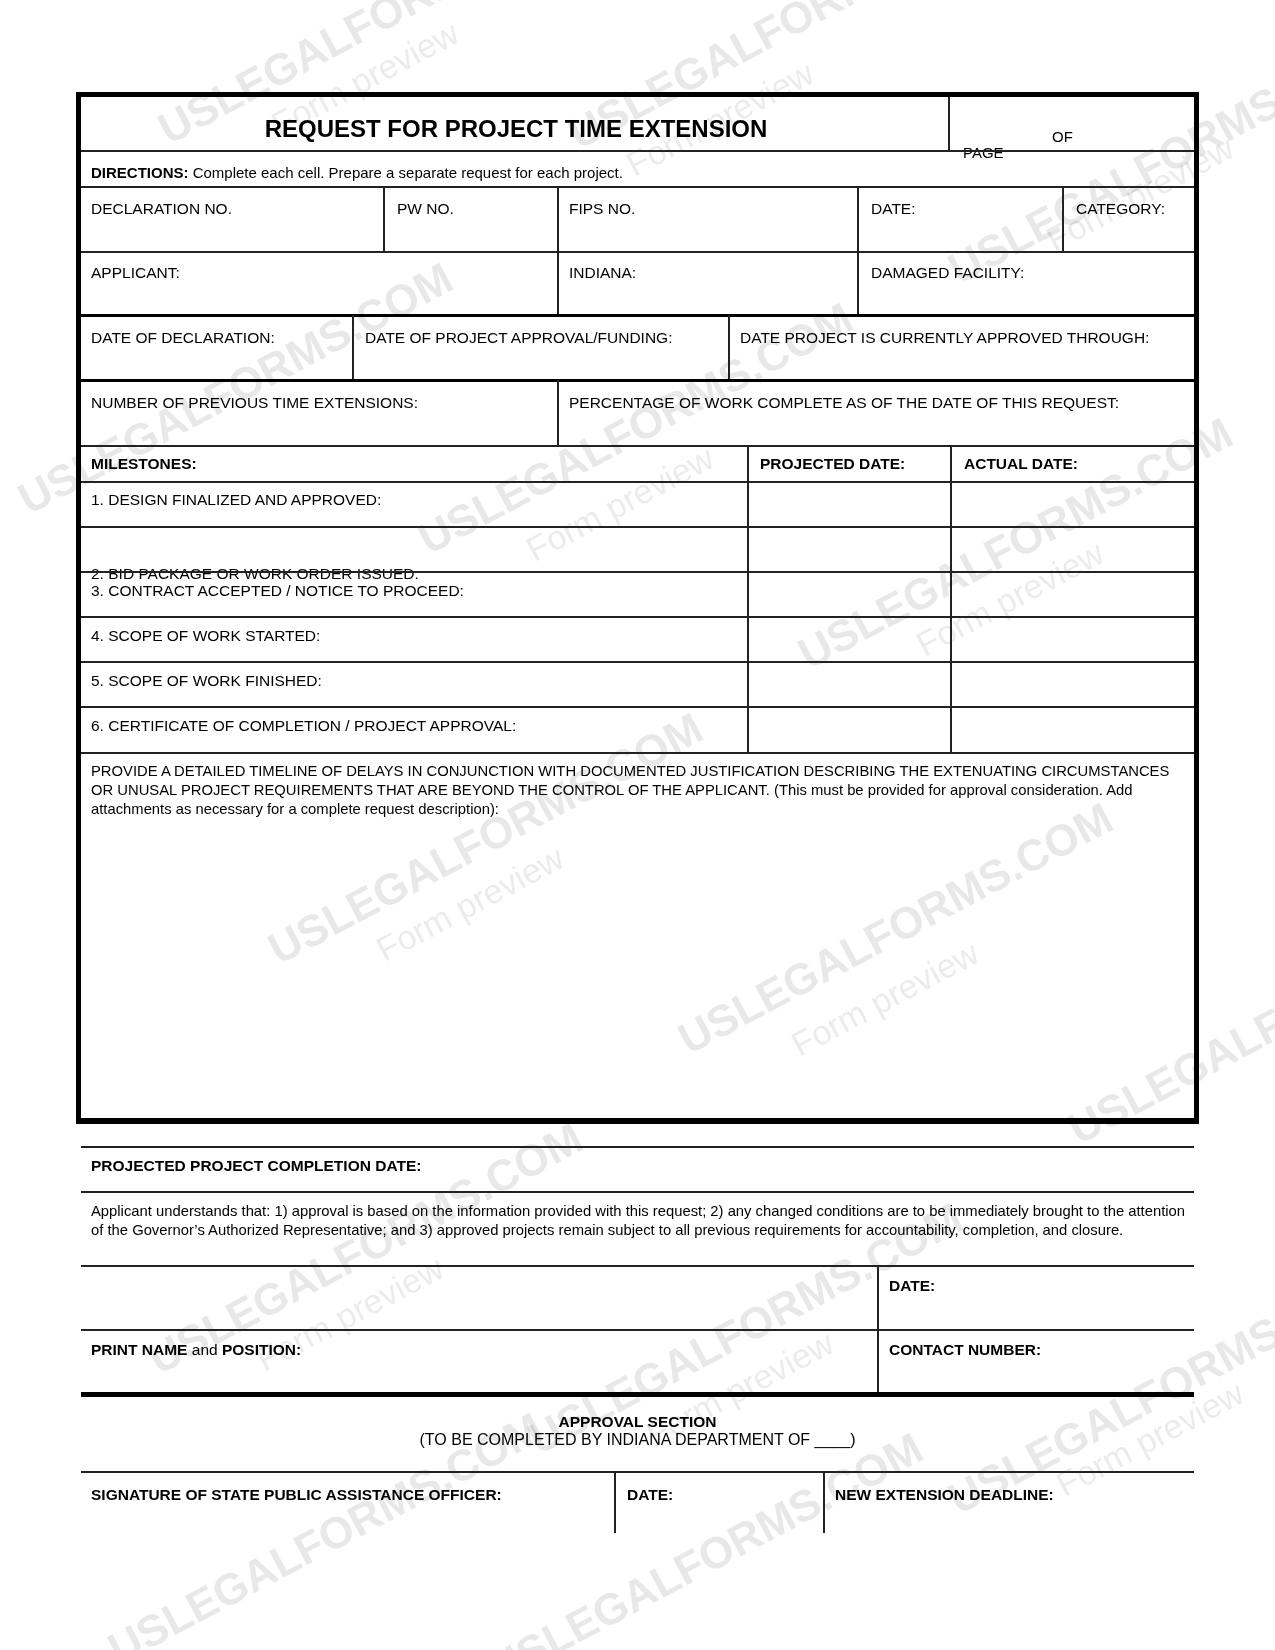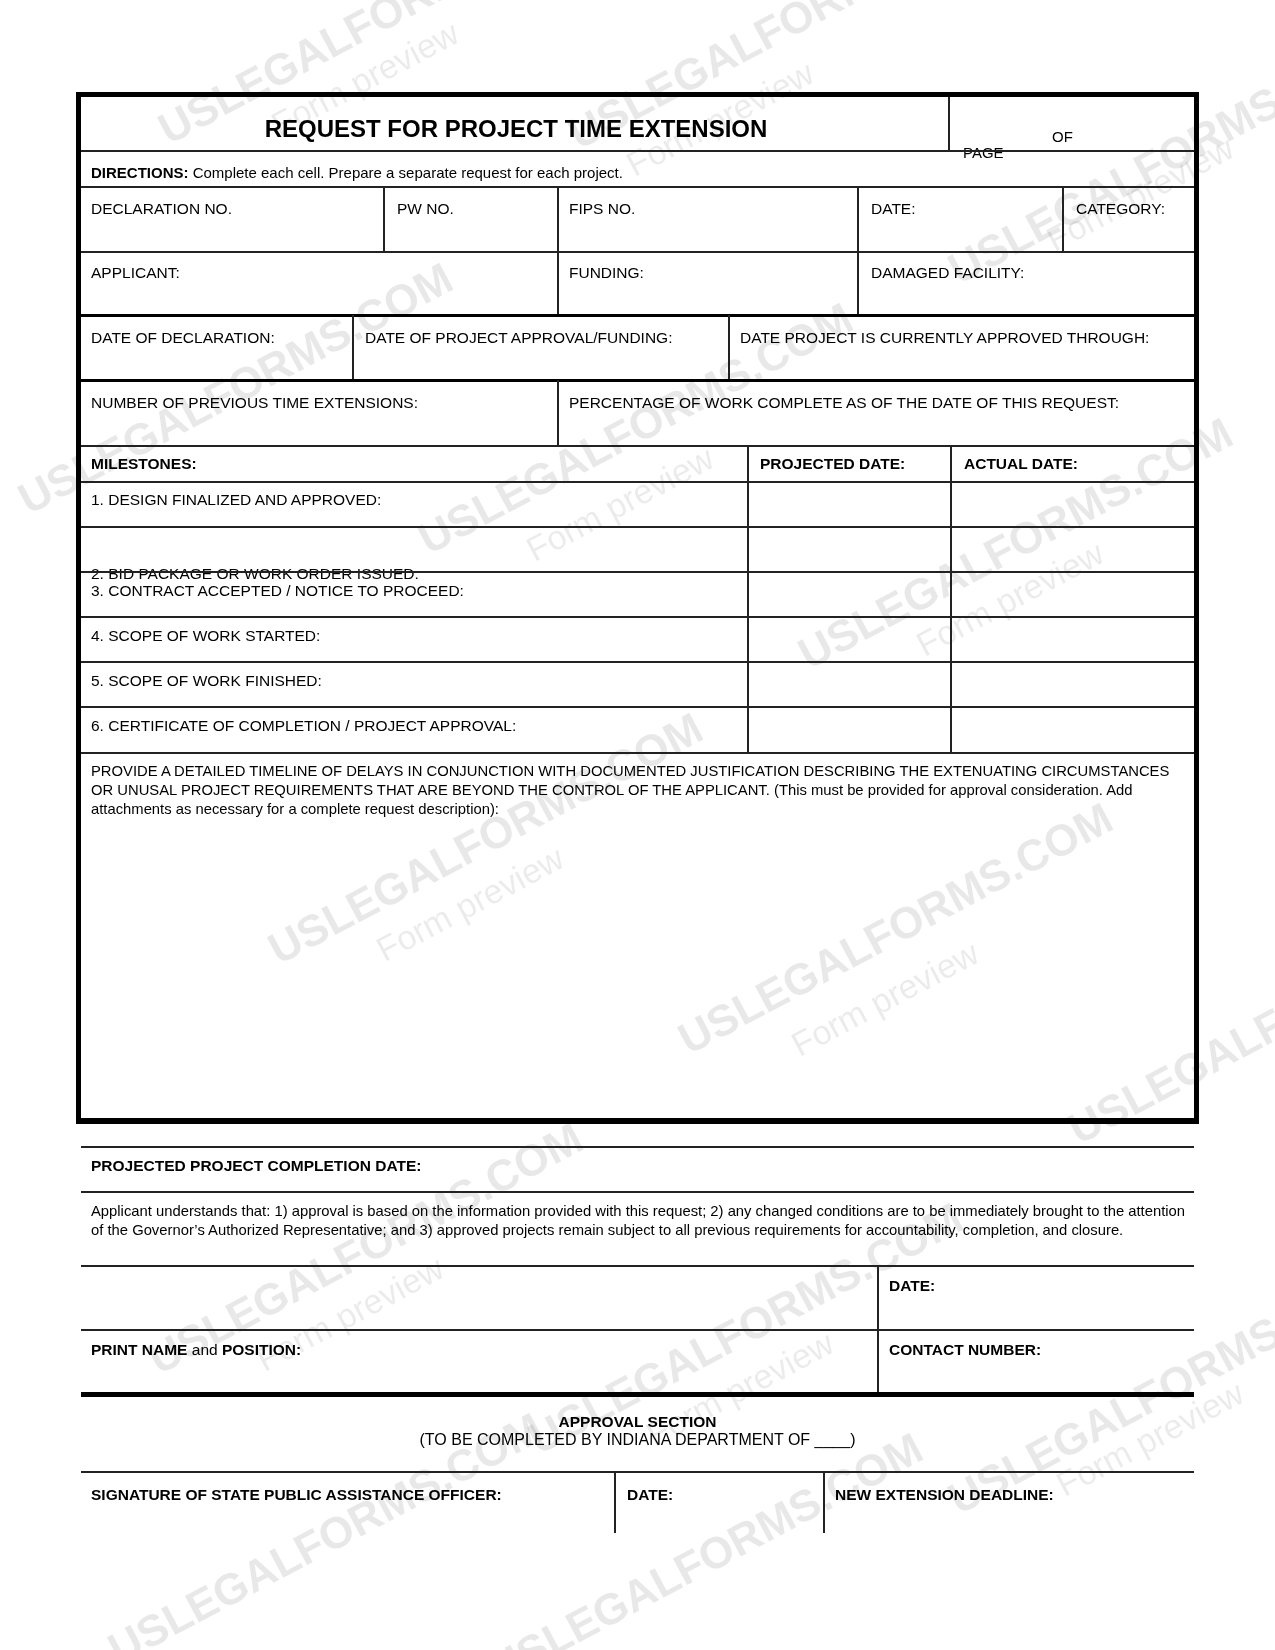--- a/index.html
+++ b/index.html
@@ -76,21 +76,21 @@
   <div class="lbl" style="left:790px;top:103px;">DATE:</div>
   <div class="field" style="left:778px;top:92px;width:201px;height:60px;"></div>
   <div class="lbl" style="left:995px;top:103px;">CATEGORY:</div>
   <div class="field" style="left:983px;top:92px;width:130px;height:60px;"></div>
   <div class="hl" style="top:154px;"></div>
 
   <div class="vl" style="left:476px;top:154px;height:64px;"></div>
   <div class="vl" style="left:776px;top:154px;height:64px;"></div>
   <div class="lbl" style="left:10px;top:167px;">APPLICANT:</div>
   <div class="field" style="left:2px;top:157px;width:472px;height:59px;"></div>
-  <div class="lbl" style="left:488px;top:167px;">FUNDING:</div>
+  <div class="lbl" style="left:488px;top:167px;">INDIANA:</div>
   <div class="field" style="left:478px;top:157px;width:296px;height:59px;"></div>
   <div class="lbl" style="left:790px;top:167px;">DAMAGED FACILITY:</div>
   <div class="field" style="left:778px;top:157px;width:335px;height:59px;"></div>
   <div class="hl thick" style="top:217px;border-top-width:3px;"></div>
 
   <div class="vl" style="left:271px;top:218px;height:65px;"></div>
   <div class="vl" style="left:647px;top:218px;height:65px;"></div>
   <div class="lbl" style="left:10px;top:232px;">DATE OF DECLARATION:</div>
   <div class="field" style="left:2px;top:222px;width:267px;height:59px;"></div>
   <div class="lbl" style="left:284px;top:232px;">DATE OF PROJECT APPROVAL/FUNDING:</div>

